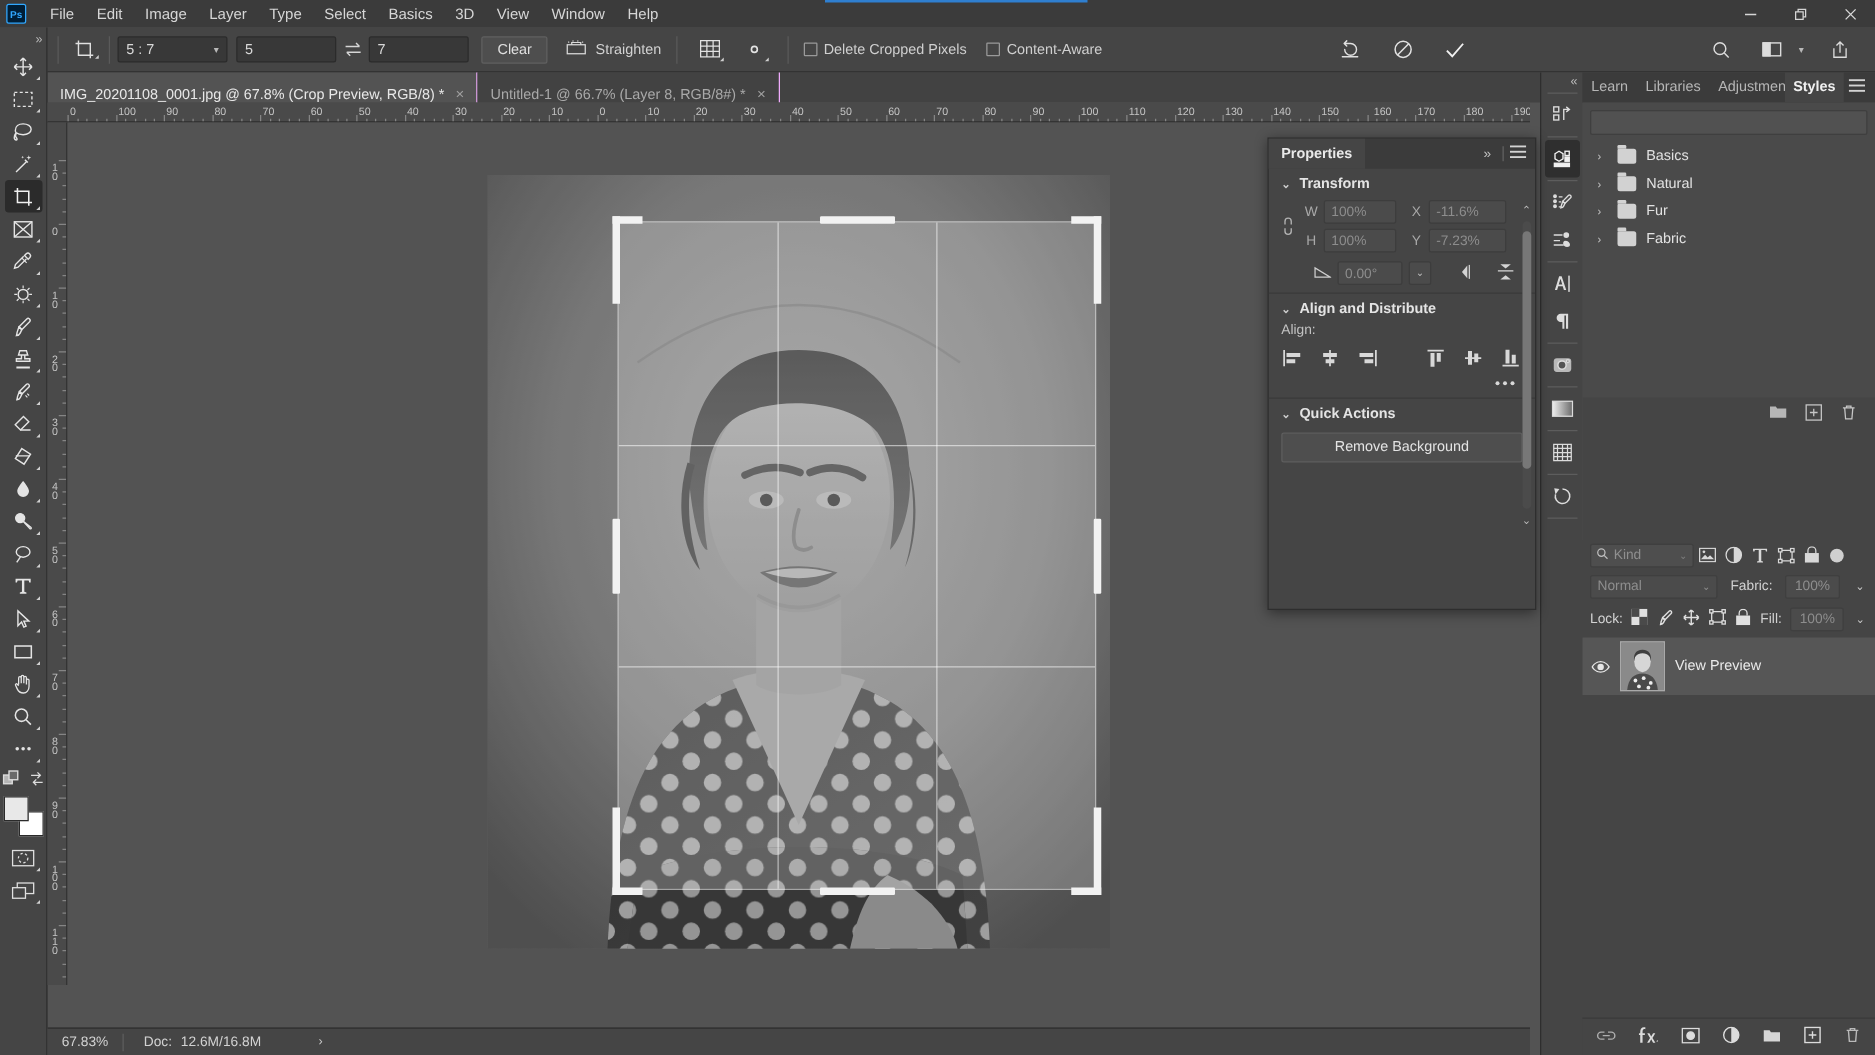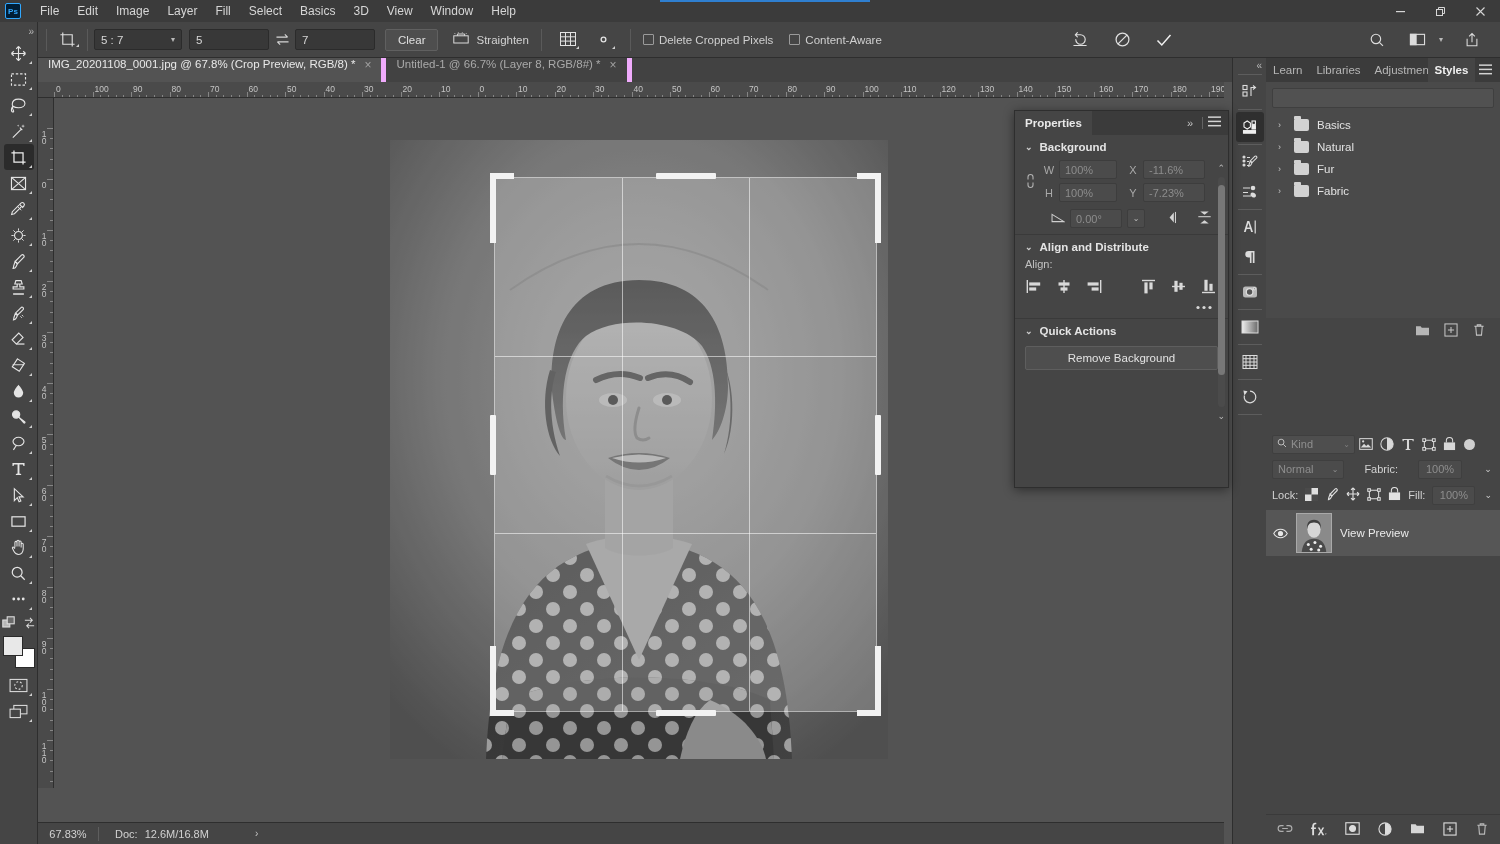--- a/index.html
+++ b/index.html
@@ -59,22 +59,22 @@
   .chk { display:flex; align-items:center; gap:5px; color:#cfcfcf; font-size:11.5px; }
   .chk .box { width:11px; height:11px; border:1px solid #9a9a9a; border-radius:1px; background:#454545; }
   .straighten { display:flex; align-items:center; gap:6px; color:#d2d2d2; font-size:11.5px; }
 
   
   .tabbar {
     position:absolute; top:58px; left:38px; width:1462px; height:24px;
     background:#424242; display:flex; align-items:stretch;
   }
   .doctab {
-    display:flex; align-items:flex-start; padding:0 10px; font-size:11.5px;
-    background:#424242; color:#a9a9a9; border-right:5px solid #f0abfc;
+    display:flex; align-items:flex-end; padding:0 10px; font-size:11.5px;
+    background:#424242; color:#a9a9a9; border-right:1px solid #f0abfc;
   }
   .doctab.active { background:#535353; color:#e8e8e8; }
   .doctab .x { margin-left:9px; font-size:12px; color:#a0a0a0; }
 
   
   .toolbar {
     position:absolute; top:22px; left:0; width:38px; bottom:0;
     background:#454545; border-right:1px solid #2e2e2e;
     display:flex; flex-direction:column; align-items:center; padding-top:4px;
   }
@@ -205,21 +205,21 @@
   .folder { width:15px; height:12px; background:#d2d2d2; border-radius:1px 2px 2px 2px; position:relative; }
   .folder:before { content:""; position:absolute; left:0; top:-3px; width:7px; height:3px; background:#d2d2d2; border-radius:1px 1px 0 0; }
   .styles-foot { height:26px; display:flex; align-items:center; justify-content:flex-end; gap:14px; padding-right:14px; color:#c3c3c3; }
 
   .layers-panel { position:absolute; top:374px; left:0; width:234px; bottom:0; background:#454545; }
   .lfilter { height:24px; display:flex; align-items:center; gap:0; padding:0 6px; }
   .kindbox { height:19px; width:83px; background:#4e4e4e; border:1px solid #3f3f3f; border-radius:2px;
              display:flex; align-items:center; gap:4px; padding:0 4px; color:#8f8f8f; font-size:11px; }
   .fico { width:21px; height:20px; display:flex; align-items:center; justify-content:center; color:#d8d8d8; }
   .toggle-pill { width:11px; height:11px; border-radius:50%; background:#cfcfcf; margin-left:4px; }
-  .blendrow { height:26px; display:flex; align-items:center; gap:20px; padding:0 6px; }
+  .blendrow { height:26px; display:flex; align-items:center; gap:10px; padding:0 6px; }
   .blendsel { height:19px; flex:1; background:#4b4b4b; border:1px solid #3f3f3f; border-radius:2px;
               display:flex; align-items:center; padding:0 5px; color:#8e8e8e; font-size:11px; }
   .opacity-lbl { color:#d2d2d2; font-size:11px; }
   .opacity-val { height:19px; width:44px; background:#4b4b4b; border:1px solid #3f3f3f; border-radius:2px;
                  display:flex; align-items:center; justify-content:center; color:#8e8e8e; font-size:11px; }
   .minicaret { color:#cfcfcf; font-size:9px; width:12px; text-align:center; }
   .lockrow { height:26px; display:flex; align-items:center; gap:7px; padding:0 6px; }
   .lockrow .lbl { color:#d2d2d2; font-size:11px; }
   .layerrow { height:46px; display:flex; align-items:center; gap:8px; padding:0 6px; background:#565656; margin-top:2px;}
   .eye { width:16px; display:flex; align-items:center; justify-content:center; color:#e0e0e0; }
@@ -233,21 +233,21 @@
 <body>
 
 <div class="app">
 
   <div class="menubar">
     <div class="ps-logo">Ps</div>
     <div class="menu-item">File</div>
     <div class="menu-item">Edit</div>
     <div class="menu-item">Image</div>
     <div class="menu-item">Layer</div>
-    <div class="menu-item">Fill</div>
+    <div class="menu-item">Type</div>
     <div class="menu-item">Select</div>
     <div class="menu-item">Basics</div>
     <div class="menu-item">3D</div>
     <div class="menu-item">View</div>
     <div class="menu-item">Window</div>
     <div class="menu-item">Help</div>
     <div class="wincontrols">
       <div class="wc">
         <svg width="11" height="11" viewBox="0 0 11 11">
             <rect x="1" y="5" width="9" height="1.2" fill="#d6d6d6"></rect>
@@ -1056,21 +1056,21 @@
             <rect y="4.6" width="14" height="1.6"></rect>
             <rect y="9.2" width="14" height="1.6"></rect>
           </svg>
       </span>
     </div>
 
 
     <div class="psec">
       <div class="psec-head">
         <span class="tw">⌄</span>
-        <span>Background</span>
+        <span>Transform</span>
       </div>
       <div style="display:flex;align-items:center;padding:2px 10px 0 8px;gap:6px;">
         <span style="width:14px;display:flex;justify-content:center;">
           <svg width="11" height="20" viewBox="0 0 11 20" fill="none" stroke="#b2b2b2" stroke-width="1.1">
             <path d="M5.5 3.5A2.5 2.5 0 003 6v2.5M5.5 3.5A2.5 2.5 0 018 6v2.5M5.5 16.5A2.5 2.5 0 013 14v-2.5M5.5 16.5A2.5 2.5 0 008 14v-2.5"></path>
           </svg>
         </span>
         <div style="flex:1;">
           <div style="display:flex;align-items:center;gap:4px;margin-bottom:4px;">
             <span class="flabel">W</span>

